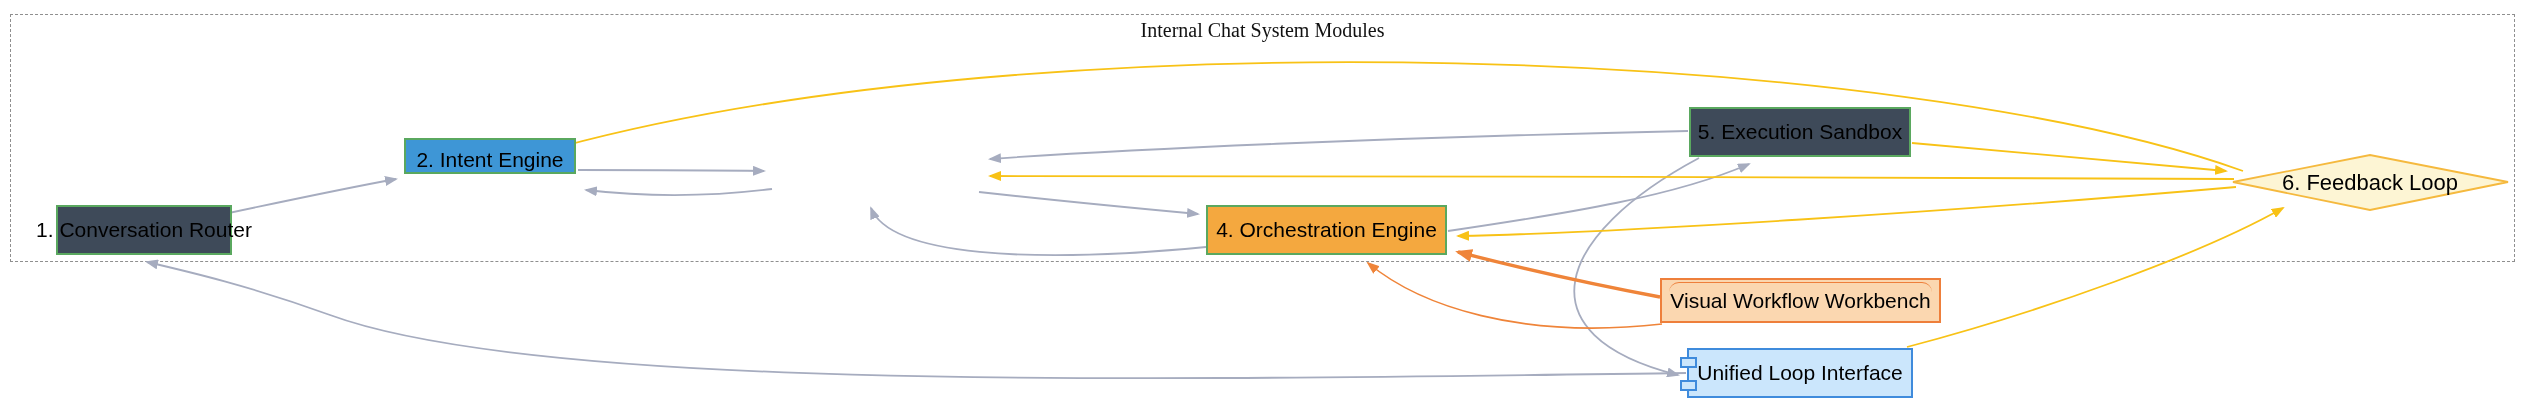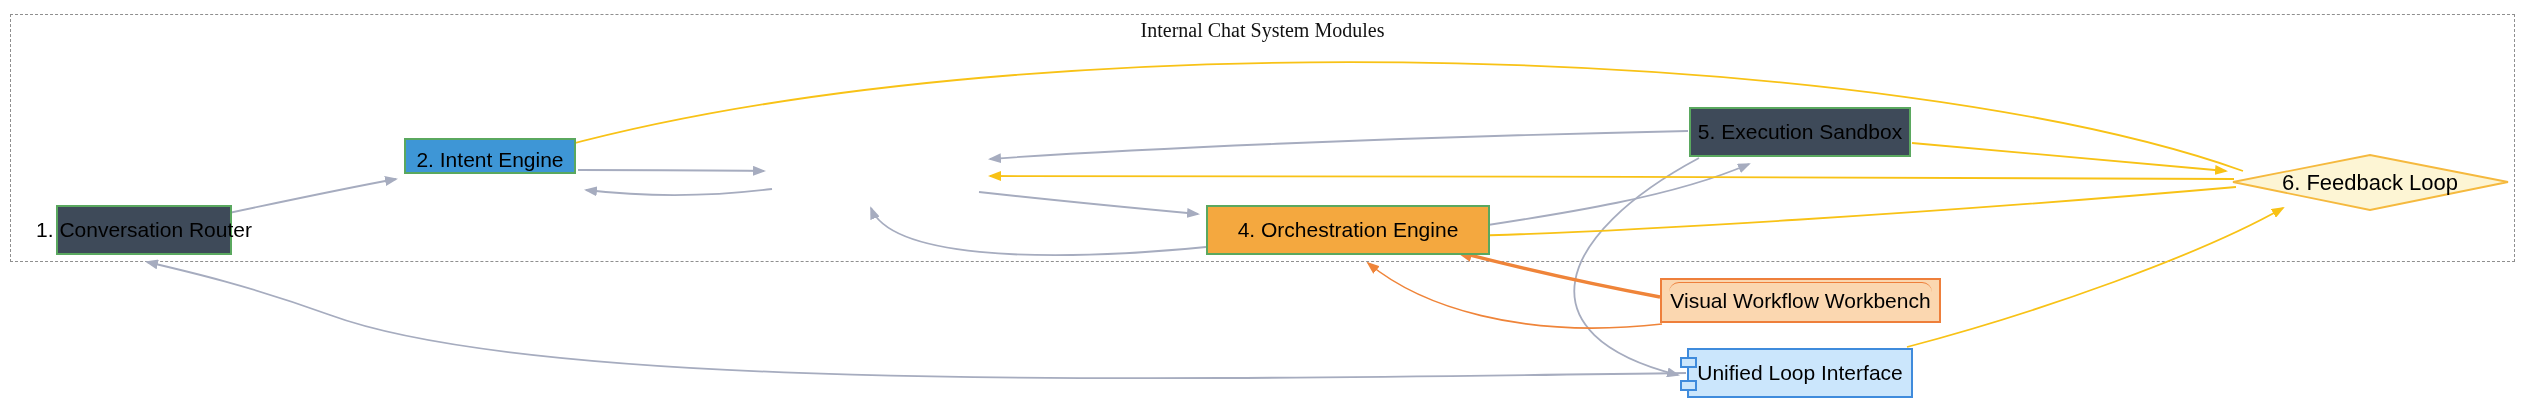--- a/index.html
+++ b/index.html
@@ -82,21 +82,21 @@
 
   <div class="node node-dark" style="left:20px;top:205px;width:176px;height:50px;margin-left:36px;">
     <span>1. Conversation Router</span>
   </div>
 
   <div class="node node-blue" style="left:404px;top:138px;width:172px;height:36px;align-items:flex-end;">
     <span>2. Intent Engine</span>
   </div>
 
 
-  <div class="node node-orange" style="left:1206px;top:205px;width:284px;height:50px;">
+  <div class="node node-orange" style="left:1206px;top:205px;width:241px;height:50px;">
     <span>4. Orchestration Engine</span>
   </div>
 
   <div class="node node-dark" style="left:1689px;top:107px;width:222px;height:50px;">
     <span>5. Execution Sandbox</span>
   </div>
 
   <div class="diamond-label">
     <span>6. Feedback Loop</span>
   </div>

